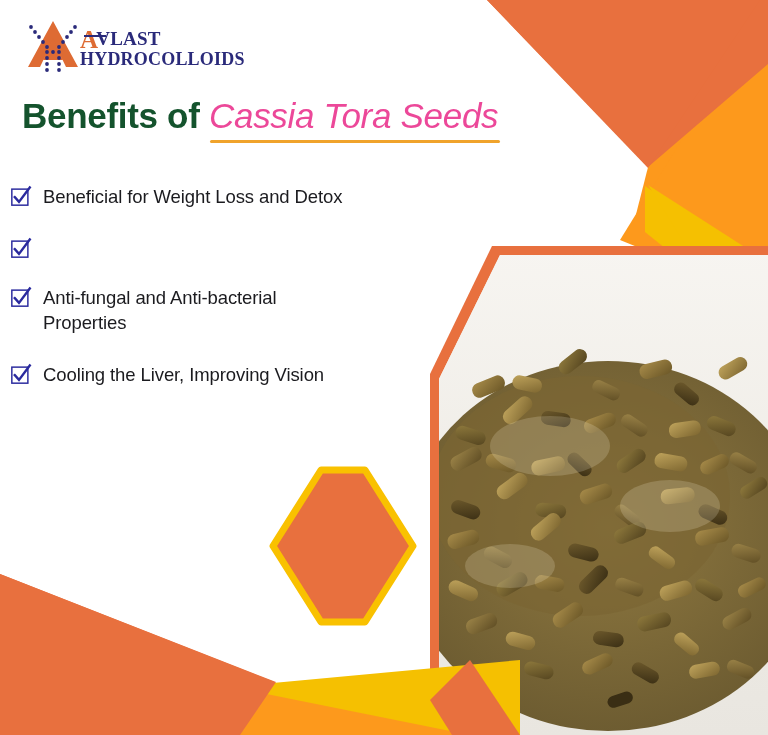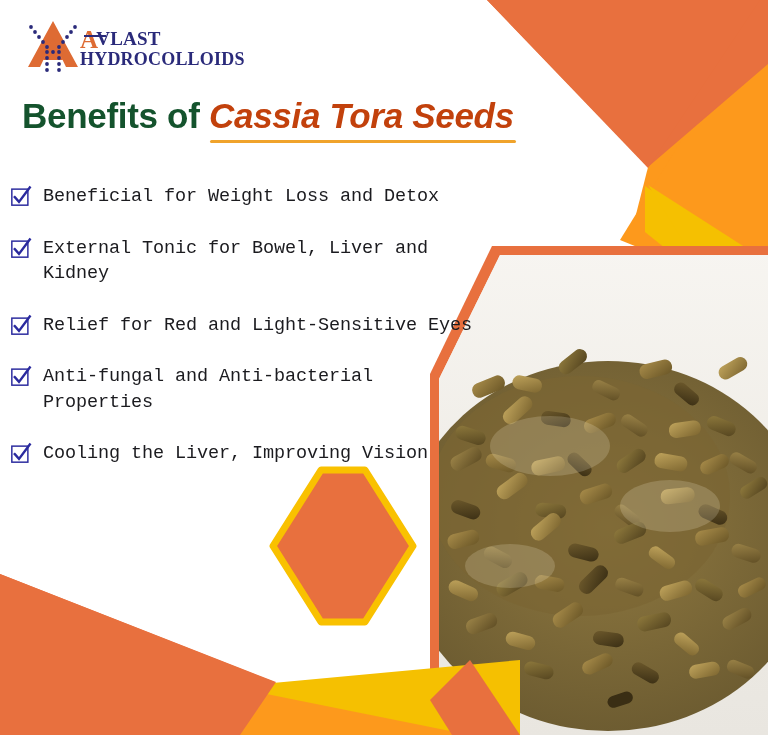--- a/index.html
+++ b/index.html
@@ -83,22 +83,22 @@
     white-space: nowrap;
     font-size: 35px;
     line-height: 1.15;
   }
   .headline-plain {
     color: #14532d;
     font-weight: bold;
     letter-spacing: -0.3px;
   }
   .headline-accent {
-    color: #c2410c;
-    font-weight: bold;
+    color: #ec4899;
+    font-weight: normal;
     font-style: italic;
     letter-spacing: -0.3px;
     position: relative;
     display: inline-block;
   }
   .headline-underline {
     position: absolute;
     left: 1px;
     right: -2px;
     bottom: -7px;
@@ -107,21 +107,20 @@
     border-radius: 2px;
   }
 
   
   .benefits {
     position: absolute;
     left: 10px;
     top: 184px;
     width: 470px;
     z-index: 6;
-    font-family: Liberation Mono, monospace;
   }
   .benefit-item {
     display: flex;
     align-items: flex-start;
     margin-bottom: 26px;
   }
   .check-icon {
     flex: 0 0 auto;
     width: 22px;
     height: 22px;
@@ -231,28 +230,20 @@
         <rect x="2" y="4.5" width="17.5" height="17.5" fill="none" stroke="#2a2a9e" stroke-width="1.6"></rect>
         <path d="M5.2 13.2 L9.8 18.4 L21.6 2.6" fill="none" stroke="#2a2a9e" stroke-width="2.6" stroke-linecap="square"></path>
       </svg>
       <span class="benefit-text">Beneficial for Weight Loss and Detox</span>
     </div>
     <div class="benefit-item">
       <svg class="check-icon" viewBox="0 0 24 24">
         <rect x="2" y="4.5" width="17.5" height="17.5" fill="none" stroke="#2a2a9e" stroke-width="1.6"></rect>
         <path d="M5.2 13.2 L9.8 18.4 L21.6 2.6" fill="none" stroke="#2a2a9e" stroke-width="2.6" stroke-linecap="square"></path>
       </svg>
-      <span class="benefit-text">External Tonic for Bowel, Liver and Kidney</span>
-    </div>
-    <div class="benefit-item">
-      <svg class="check-icon" viewBox="0 0 24 24">
-        <rect x="2" y="4.5" width="17.5" height="17.5" fill="none" stroke="#2a2a9e" stroke-width="1.6"></rect>
-        <path d="M5.2 13.2 L9.8 18.4 L21.6 2.6" fill="none" stroke="#2a2a9e" stroke-width="2.6" stroke-linecap="square"></path>
-      </svg>
-      <span class="benefit-text">Relief for Red and Light-Sensitive Eyes</span>
     </div>
     <div class="benefit-item">
       <svg class="check-icon" viewBox="0 0 24 24">
         <rect x="2" y="4.5" width="17.5" height="17.5" fill="none" stroke="#2a2a9e" stroke-width="1.6"></rect>
         <path d="M5.2 13.2 L9.8 18.4 L21.6 2.6" fill="none" stroke="#2a2a9e" stroke-width="2.6" stroke-linecap="square"></path>
       </svg>
       <span class="benefit-text">Anti-fungal and Anti-bacterial
 Properties</span>
     </div>
     <div class="benefit-item">

